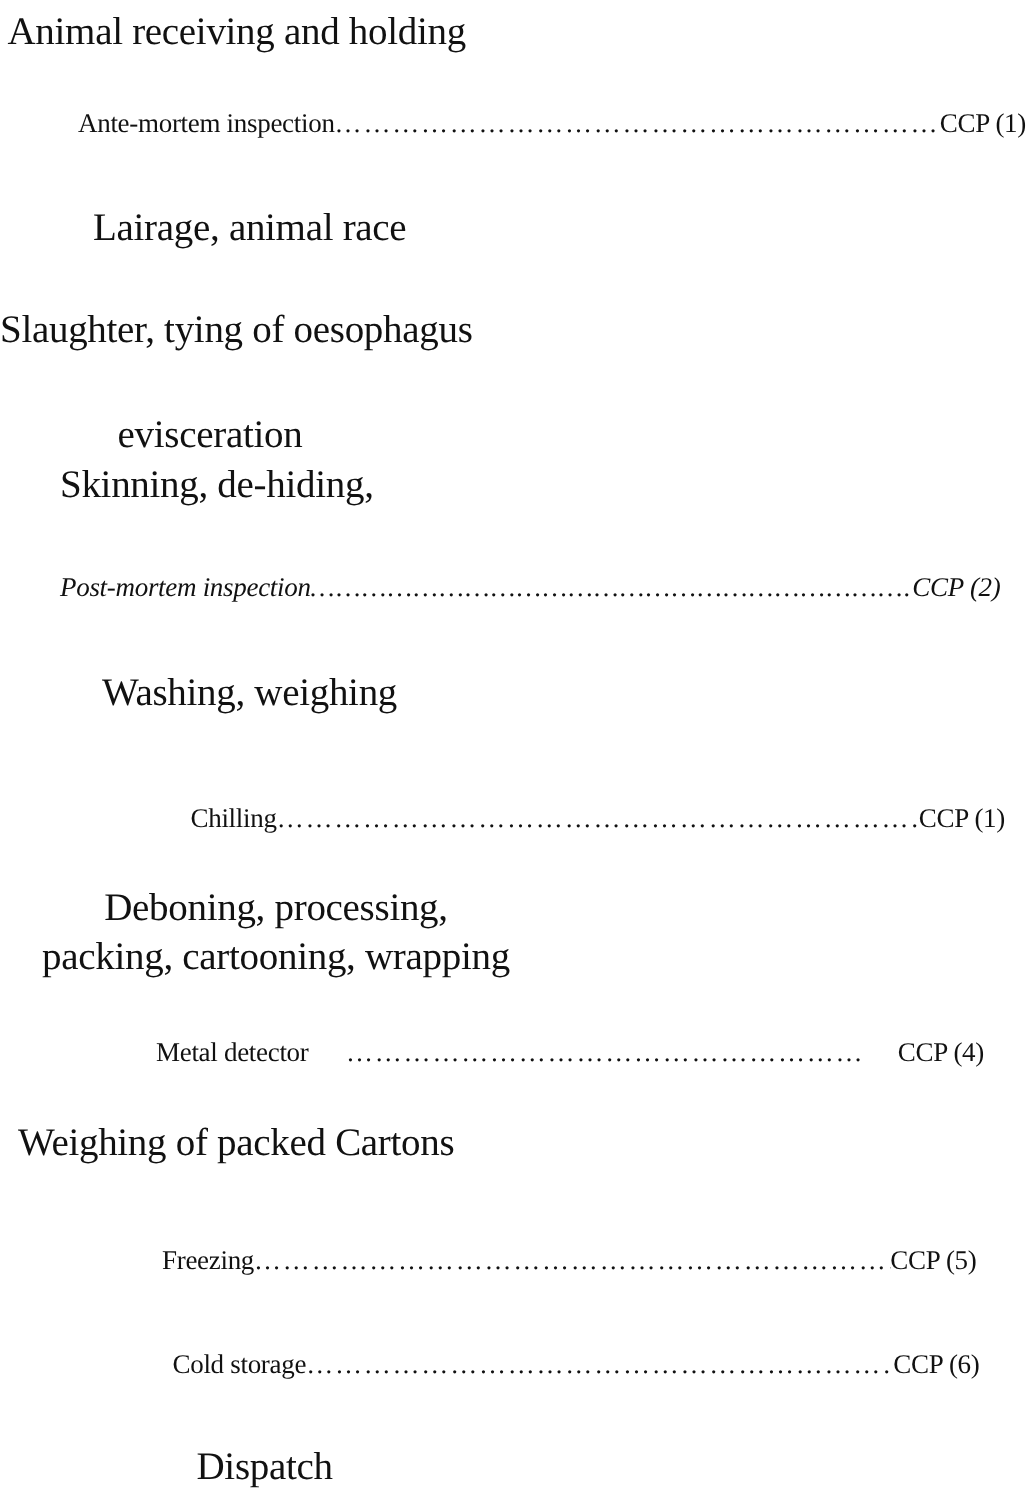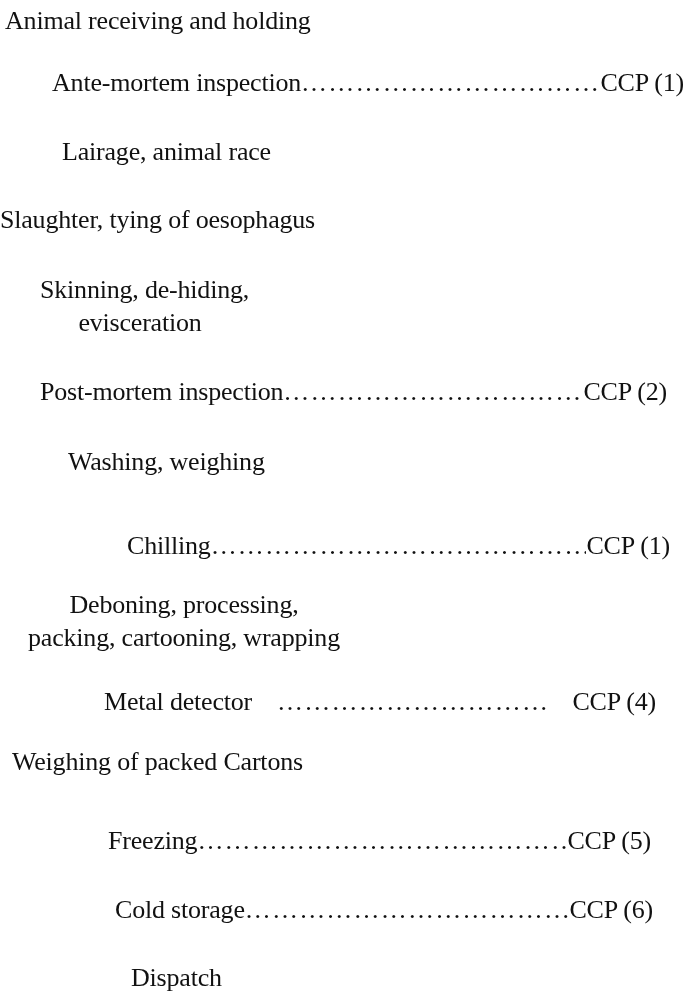--- a/index.html
+++ b/index.html
@@ -20,21 +20,21 @@
       font-size: 26px;
       line-height: 33px;
       white-space: nowrap;
       letter-spacing: -0.2px;
     }
     .step.center {
       text-align: center;
     }
     .ccp-row {
       position: absolute;
-      font-size: 26px;
+      font-size: 18px;
       line-height: 33px;
       white-space: nowrap;
       display: flex;
       align-items: baseline;
       letter-spacing: -0.2px;
     }
     .ccp-row .label { flex: 0 0 auto; }
     .ccp-row .leader {
       flex: 1 1 auto;
       overflow: hidden;
@@ -60,25 +60,25 @@
 
   <div class="step" style="left:62px; top:135px;">
     <span>Lairage, animal race</span>
   </div>
 
   <div class="step" style="left:0px; top:203px;">
     <span>Slaughter, tying of oesophagus</span>
   </div>
 
   <div class="step center" style="left:40px; top:273px; width:200px;">
+    <div>evisceration</div>
     <div>Skinning, de-hiding,</div>
-    <div>evisceration</div>
   </div>
 
-  <div class="ccp-row" style="left:40px; top:375px; width:627px;">
+  <div class="ccp-row" style="left:40px; top:375px; width:627px;font-style:italic;">
     <span class="label">Post-mortem inspection</span>
     <span class="leader">…………………………………………………………………………</span>
     <span class="ccp">CCP (2)</span>
   </div>
 
   <div class="step" style="left:68px; top:445px;">
     <span>Washing, weighing</span>
   </div>
 
   <div class="ccp-row" style="left:127px; top:513px; width:543px;margin-top:16px;">

